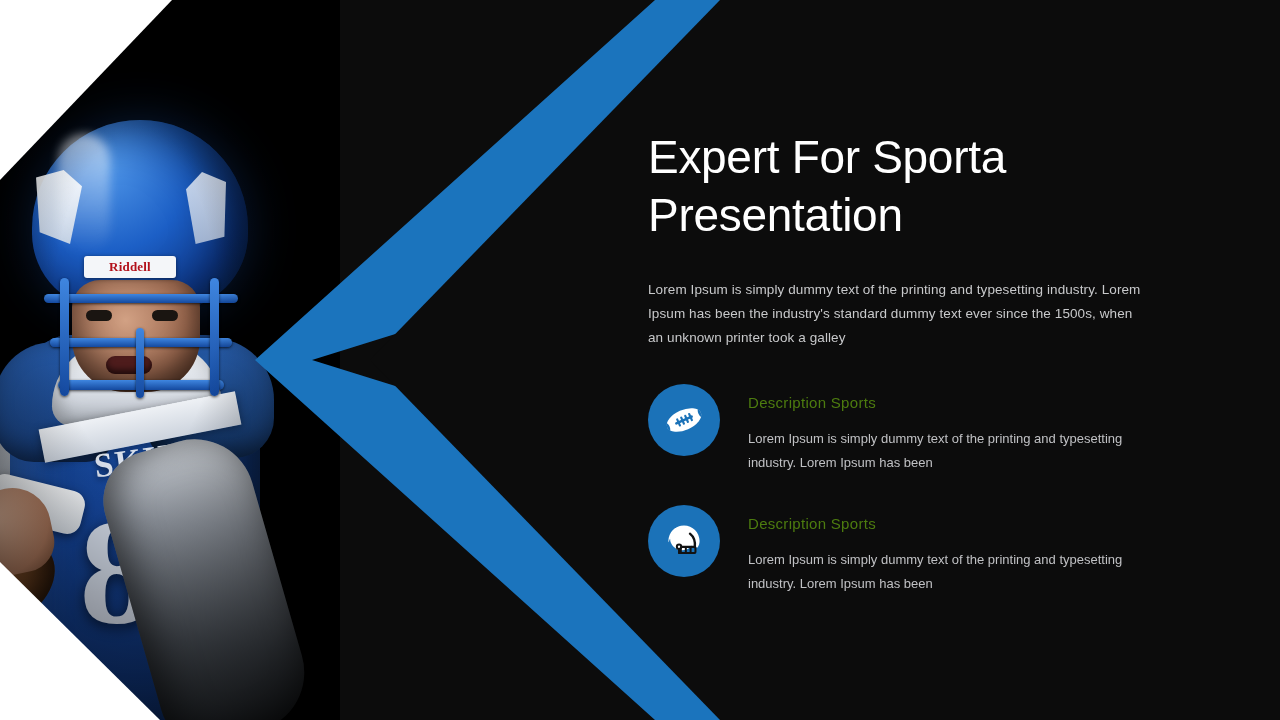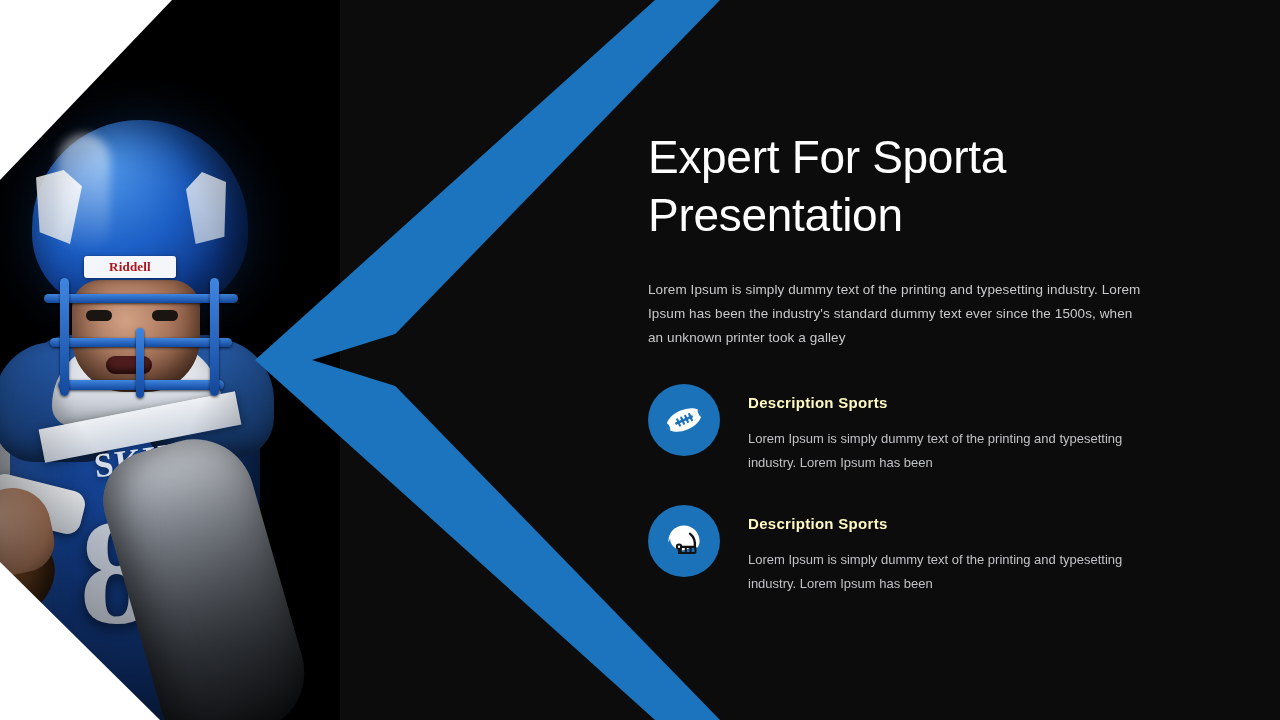--- a/index.html
+++ b/index.html
@@ -290,22 +290,22 @@
   .feature-icon{
     flex:0 0 auto;
     width:72px; height:72px;
     border-radius:50%;
     background:#1b72b8;
     display:flex; align-items:center; justify-content:center;
   }
   .feature-body{ padding-top:10px; }
   .feature-title{
     font-size:15px;
-    font-weight:bold;
-    color:#fef9c3;
+    font-weight:normal;
+    color:#4d7c0f;
     letter-spacing:.3px;
     margin-bottom:16px;
   }
   .feature-text{
     font-size:13px;
     line-height:24px;
     color:#c0c1c4;
     width:380px;
   }
 </style>

